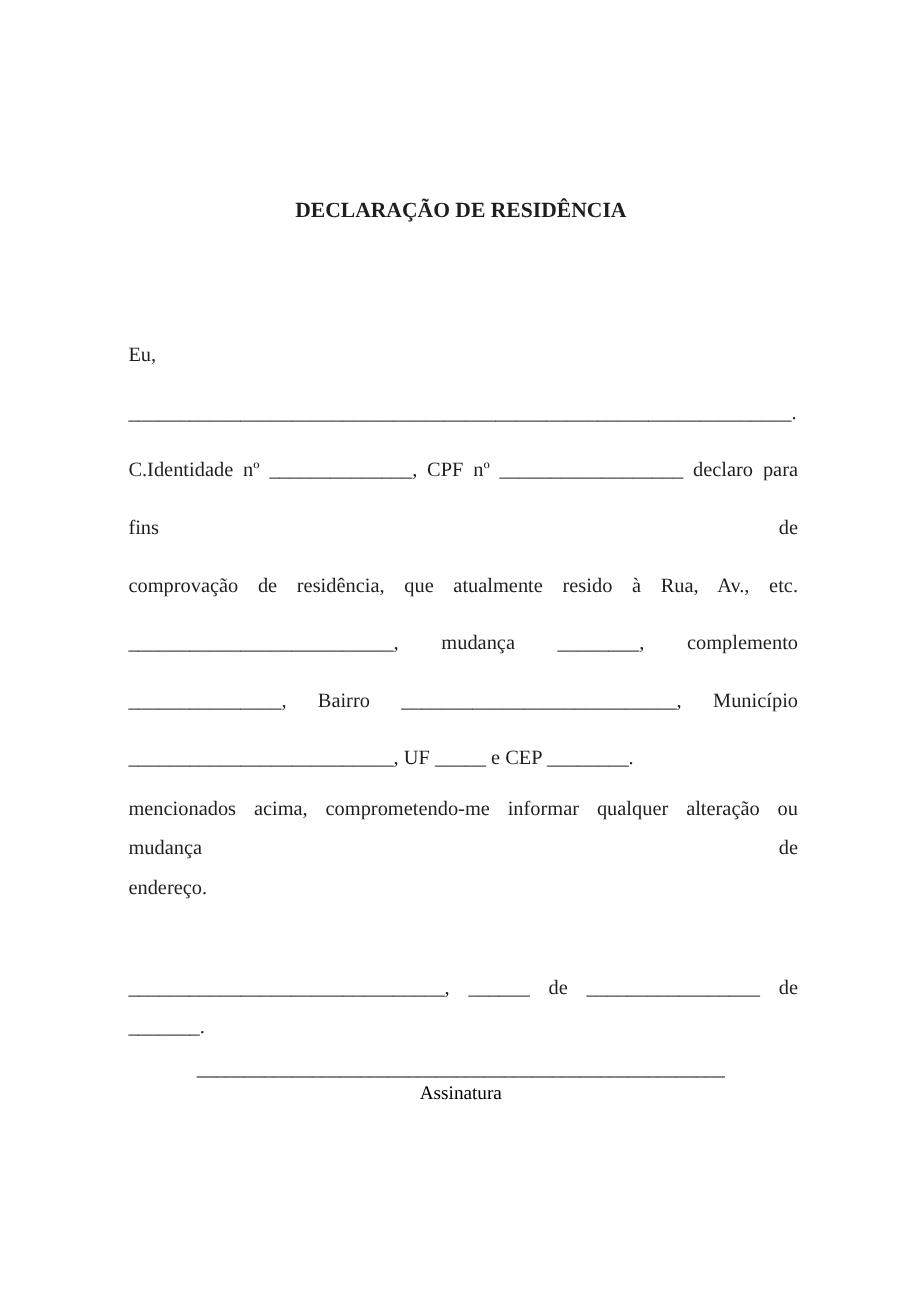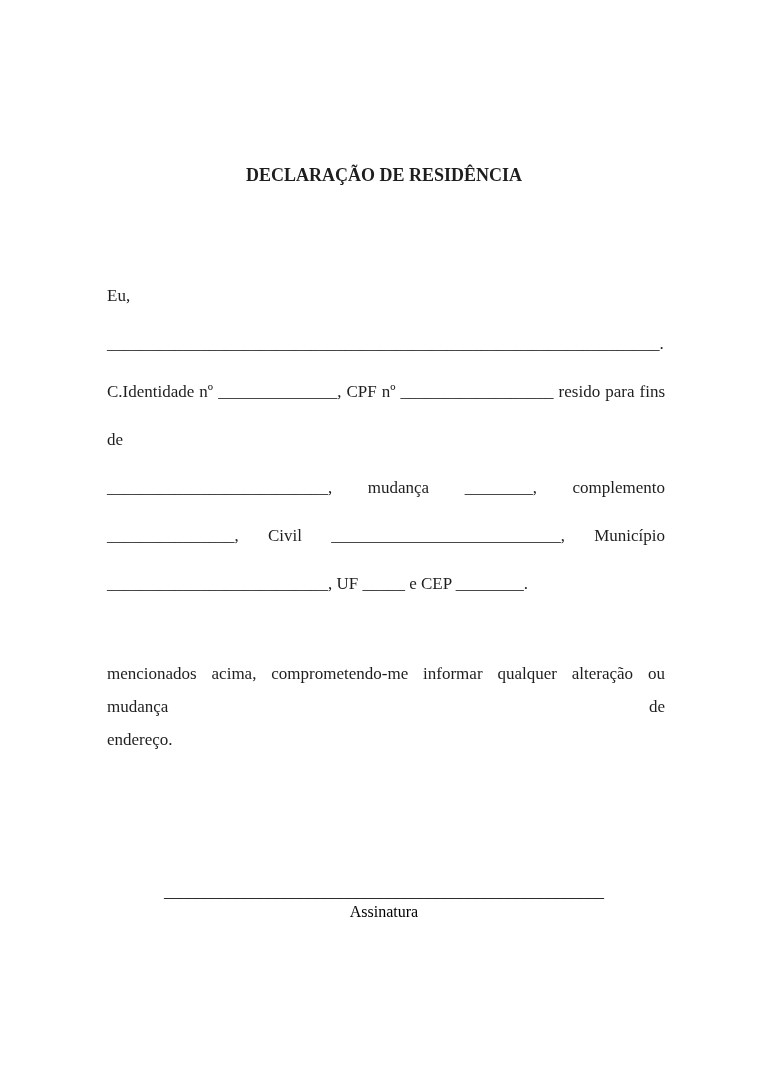--- a/index.html
+++ b/index.html
@@ -63,30 +63,34 @@
 </style>
 </head>
 <body>
 
 <div class="page">
 
   <h1 class="doc-title">DECLARAÇÃO DE RESIDÊNCIA</h1>
 
   <div class="block para-main">
     <div class="ln jl">Eu, _________________________________________________________________.</div>
-    <div class="ln jl">C.Identidade nº ______________, CPF nº __________________ resido para fins de</div>
+    <div class="ln jl">C.Identidade nº ______________, CPF nº __________________ declaro para fins de</div>
+    <div class="ln jl">comprovação de residência, que atualmente resido à Rua, Av., etc.</div>
     <div class="ln jl">__________________________, mudança ________, complemento</div>
-    <div class="ln jl">_______________, Civil ___________________________, Município</div>
+    <div class="ln jl">_______________, Bairro ___________________________, Município</div>
     <div class="ln">__________________________, UF _____ e CEP ________.</div>
   </div>
 
   <div class="block para-resp">
     <div class="ln jl">mencionados acima, comprometendo-me informar qualquer alteração ou mudança de</div>
     <div class="ln">endereço.</div>
   </div>
 
+  <div class="block date-block">
+    <div class="ln jl">_______________________________, ______ de _________________ de _______.</div>
+  </div>
 
   <div class="signature-block">
     <div class="sig-rule">_______________________________________________________</div>
     <div>Assinatura</div>
   </div>
 
 </div>
 
 </body></html>

